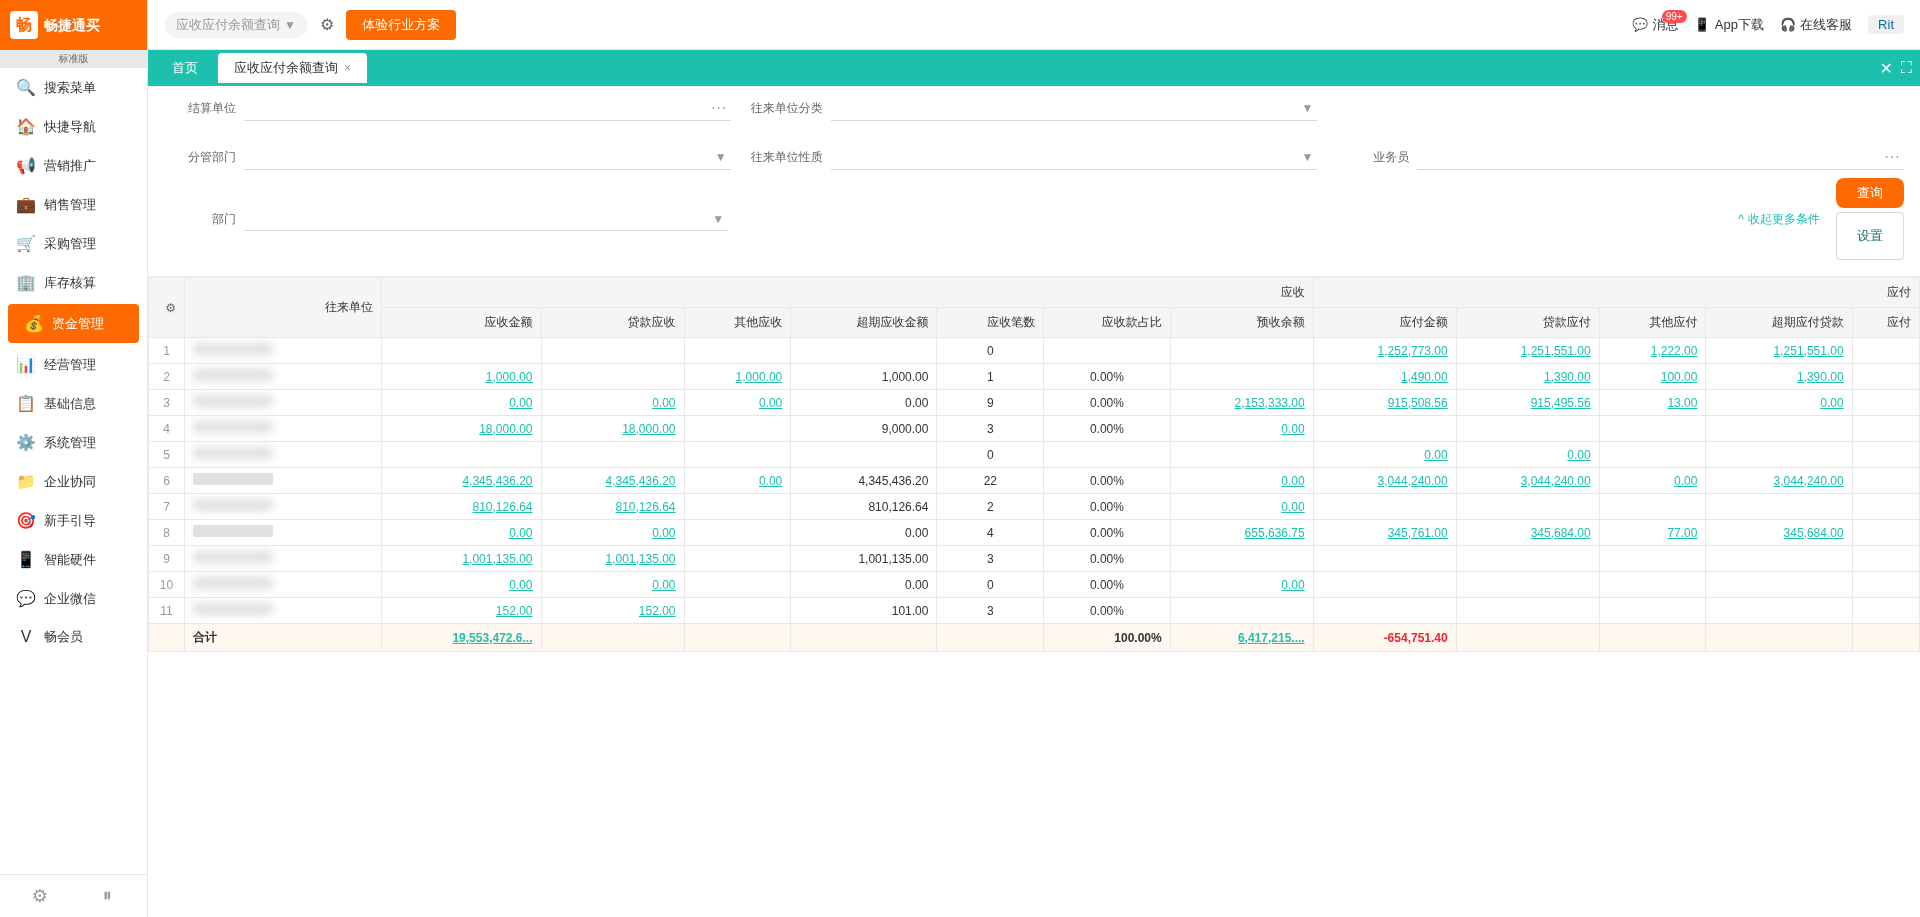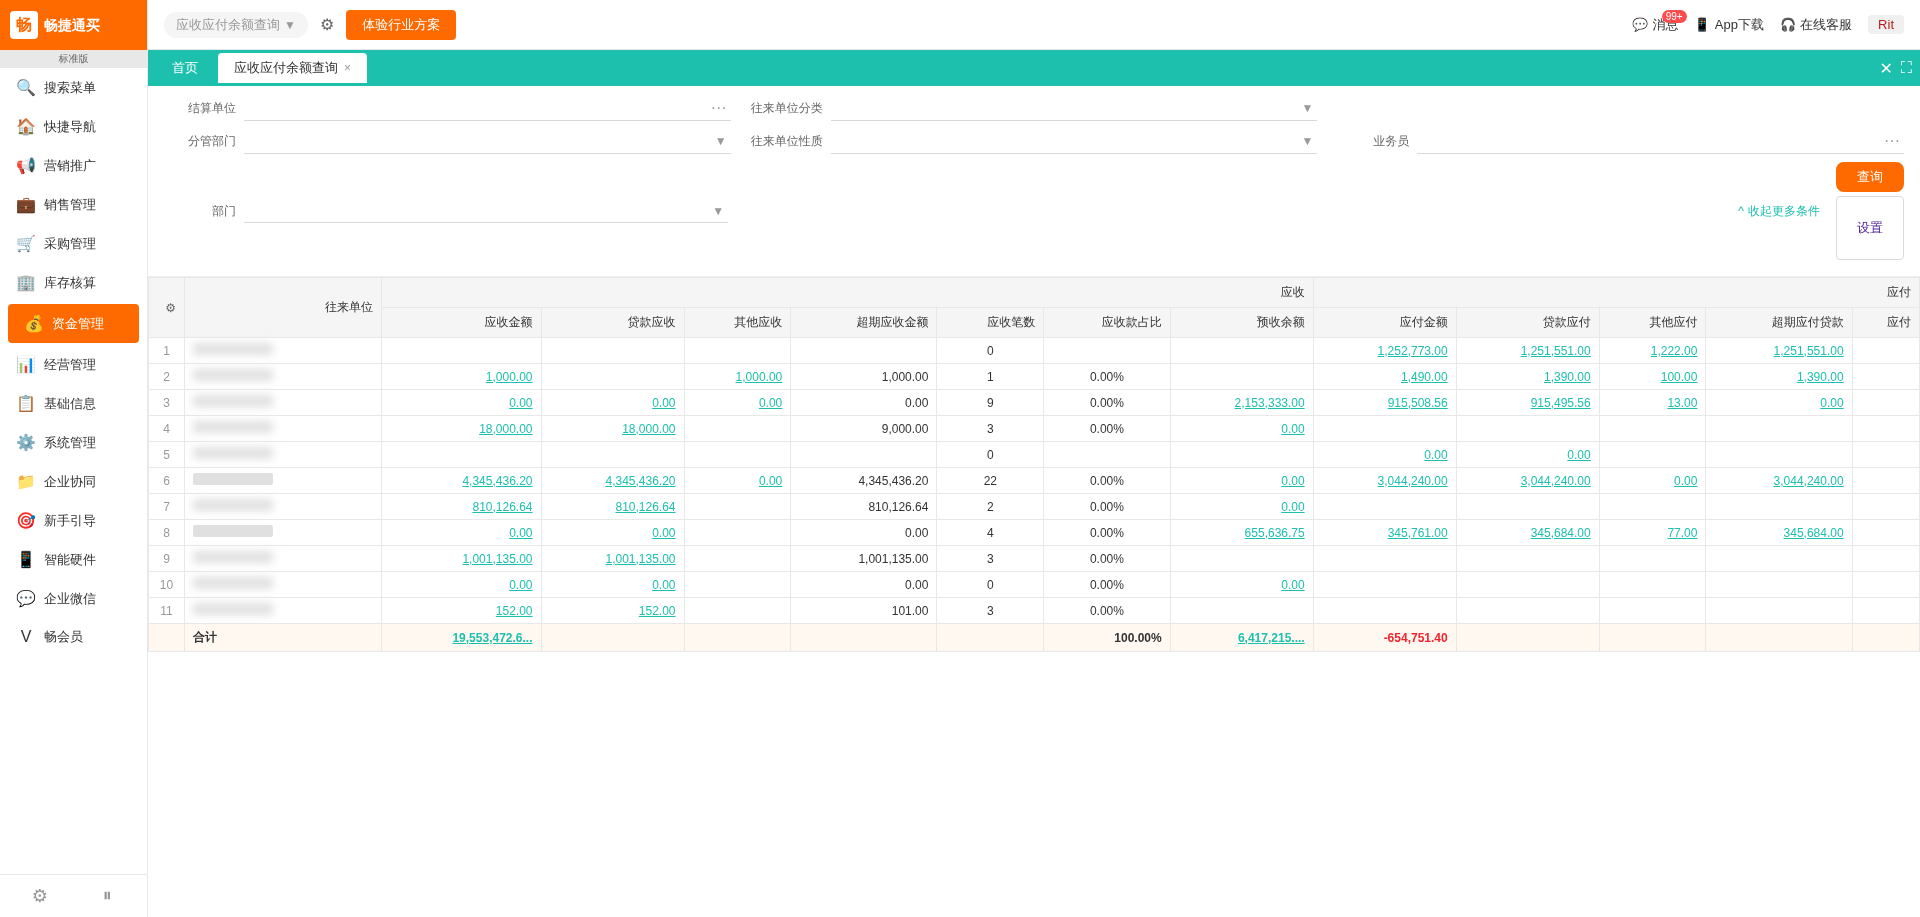--- a/index.html
+++ b/index.html
@@ -35,21 +35,21 @@
     }
     .topbar-breadcrumb { color: #999; font-size: 13px; background: #f5f5f5; padding: 4px 12px; border-radius: 20px; display:flex; align-items:center; gap:4px; }
     .topbar-chevron { color: #999; font-size: 12px; }
     .topbar-gear { color: #666; font-size: 16px; cursor: pointer; }
     .topbar-solution-btn { background: #ff6a00; color: #fff; border: none; padding: 6px 16px; border-radius: 4px; cursor: pointer; font-size: 13px; }
     .topbar-right { margin-left: auto; display: flex; align-items: center; gap: 16px; }
     .topbar-msg { display:flex; align-items:center; gap:4px; color:#333; font-size:13px; cursor:pointer; position:relative; }
     .topbar-badge { position:absolute; top:-6px; right:-8px; background:#ff4d4f; color:#fff; border-radius:10px; font-size:10px; padding:1px 4px; }
     .topbar-app { color:#333; font-size:13px; cursor:pointer; display:flex; align-items:center; gap:4px; }
     .topbar-service { color:#333; font-size:13px; cursor:pointer; display:flex; align-items:center; gap:4px; }
-    .topbar-user { color:#b91c1c; font-size:13px; cursor:pointer; background:#f0f0f0; padding:2px 10px; border-radius:4px; }
+    .topbar-user { color:#0369a1; font-size:13px; cursor:pointer; background:#f0f0f0; padding:2px 10px; border-radius:4px; }
 
     
     .tabs {
       position: fixed; left: 148px; top: 50px; right: 0; background: #1dbfad; z-index: 98;
       display: flex; align-items: center; height: 36px; padding: 0 8px; gap: 4px;
     }
     .tab-item {
       padding: 6px 16px; color: #fff; font-size: 13px; cursor: pointer; border-radius: 4px 4px 0 0;
       display: flex; align-items: center; gap: 6px;
     }
@@ -68,21 +68,21 @@
 
     
     .page-header { padding: 12px 16px 8px; display:flex; align-items:center; justify-content:space-between; border-bottom:1px solid #f0f0f0; }
     .page-title { font-size: 16px; font-weight: bold; color: #333; }
     .page-actions { display:flex; gap:8px; }
     .page-action-btn { display:flex; align-items:center; gap:4px; color:#1dbfad; font-size:13px; cursor:pointer; }
     .filter-add-btn { width:22px; height:22px; border:1px solid #d9d9d9; border-radius:50%; display:flex; align-items:center; justify-content:center; cursor:pointer; color:#666; font-size:14px; }
     .filter-dots { color: #999; font-size: 16px; }
     .filter-chevron { color: #999; font-size: 12px; }
     .btn-query { background: #ff6a00; color: #fff; border: none; padding: 6px 20px; border-radius: 8px; cursor: pointer; font-size: 13px; }
-    .btn-setting { background: #fff; color: #4c1d95; border: 1px solid #d9d9d9; padding: 22px 20px; border-radius: 4px; cursor: pointer; font-size: 13px; }
+    .btn-setting { background: #fff; color: #0f766e; border: 1px solid #d9d9d9; padding: 14px 20px; border-radius: 4px; cursor: pointer; font-size: 13px; }
 
     
     .table-container { flex: 1; overflow: auto; }
     .data-table { width: 100%; border-collapse: collapse; font-size: 12px; }
     .data-table th { background: #f5f5f5; border: 1px solid #e8e8e8; padding: 6px 8px; text-align: right; color: #333; font-weight: normal; white-space: nowrap; }
     .data-table td { border: 1px solid #e8e8e8; padding: 5px 8px; text-align: right; color: #333; white-space: nowrap; }
     .data-table td.text-center { text-align: center; }
     .data-table td.text-left { text-align: left; }
     .data-table .link-val { color: #1dbfad; text-decoration: underline; cursor: pointer; }
     .data-table .row-num { text-align: center; color: #999; }
@@ -224,21 +224,21 @@
   <div class="page-container">
 
 
     <div style="display:flex; flex:1; overflow:hidden;">
 
 
       <div style="flex:1; display:flex; flex-direction:column; overflow:hidden;">
 
         <div class="filter-section">
 
-          <div class="filter-grid" style="margin-bottom:8px;">
+          <div class="filter-grid" style="margin-bottom:24px;">
             <div class="filter-grid-item">
               <span class="filter-grid-label">结算单位</span>
               <div class="filter-input-box">
                 <span></span>
                 <span class="filter-dots">···</span>
               </div>
             </div>
             <div class="filter-grid-item">
               <span class="filter-grid-label">往来单位分类</span>
               <div class="filter-input-box">

